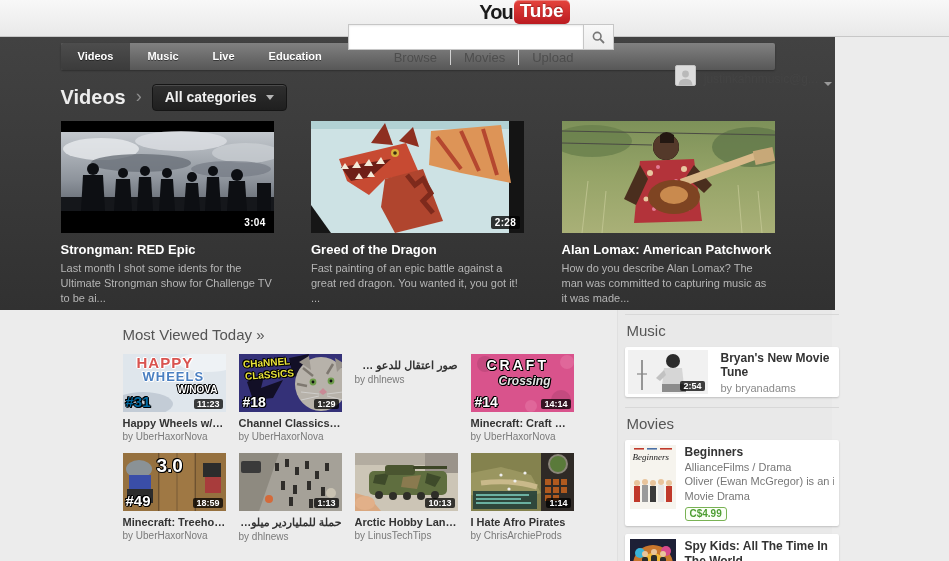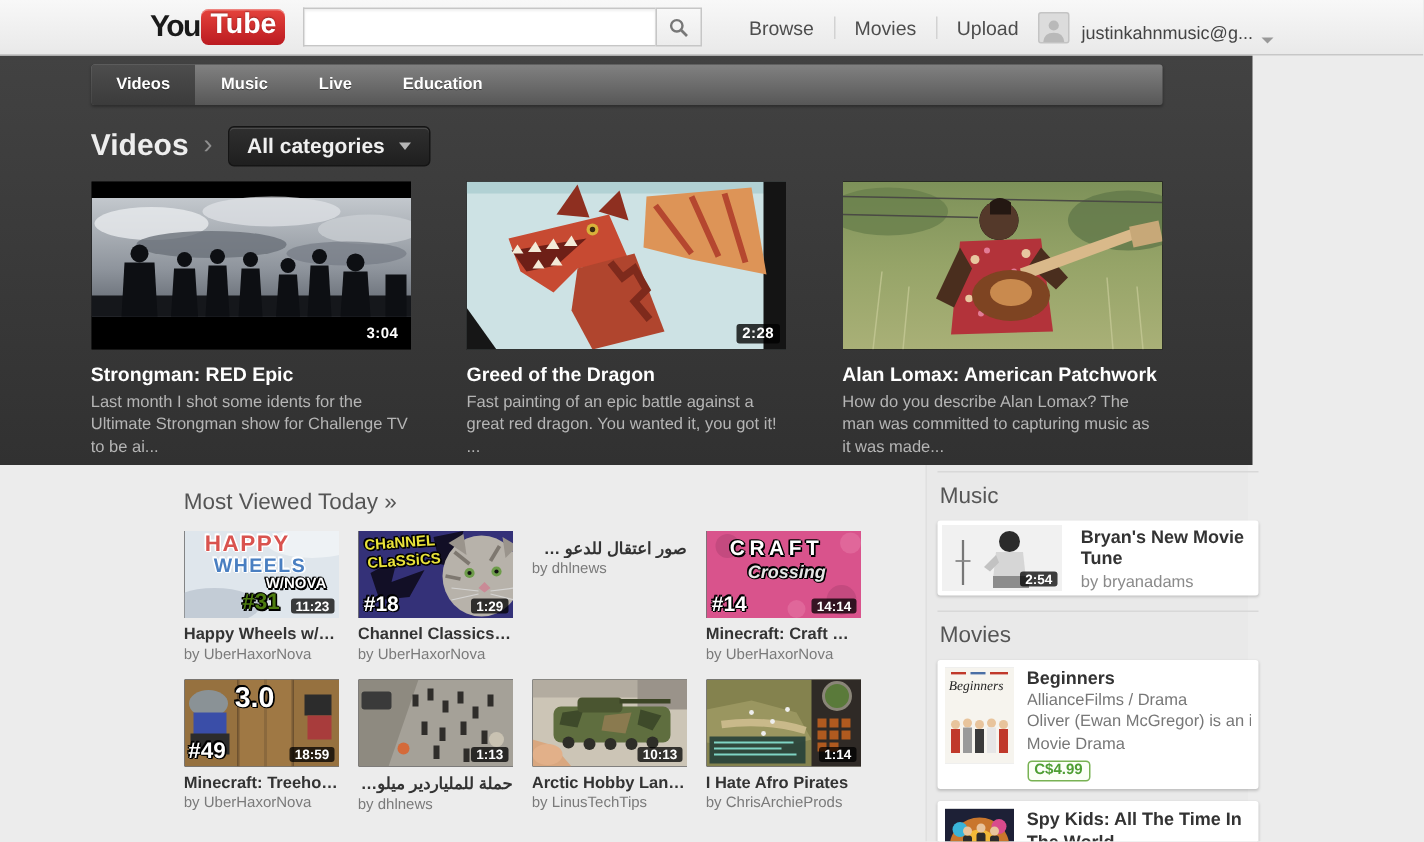--- a/index.html
+++ b/index.html
@@ -3,21 +3,21 @@
 <meta charset="utf-8">
 <style>
   * { margin:0; padding:0; box-sizing:border-box; }
   html,body { background:#ececec; }
   body { font-family:"Liberation Sans", sans-serif; }
   #screen { position:relative; width:949px; height:561px; overflow:hidden; background:#ececec; }
 
   
   .topbar { position:absolute; top:0; left:0; width:949px; height:37px;
     background:linear-gradient(#f8f8f8,#e9e9e9); border-bottom:1px solid #c7c7c7;
-    display:flex; align-items:center; z-index:10; }
+    display:flex; align-items:center; z-index:10;flex-direction:column; }
   .logo { display:flex; align-items:center; margin-left:100px; cursor:pointer; }
   .logo-you { font-size:20px; font-weight:bold; color:#1a1a1a; letter-spacing:-1px; }
   .logo-tube { margin-left:1px; background:linear-gradient(#e5433c,#bb1b21); color:#fff;
     font-size:19px; font-weight:bold; padding:0 6px 2px 6px; border-radius:5px;
     text-shadow:0 -1px 1px rgba(0,0,0,.3); box-shadow:inset 0 1px 0 rgba(255,255,255,.35); }
   .searchwrap { display:flex; margin-left:12px; }
   .search-input { width:235px; height:26px; border:1px solid #c6c6c6; border-right:none;
     padding:0 8px; font-size:13px; background:#fff; box-shadow:inset 0 1px 2px rgba(0,0,0,.08); outline:none; }
   .search-btn { width:31px; height:26px; border:1px solid #c6c6c6;
     background:linear-gradient(#f8f8f8,#ececec); display:flex; align-items:center; justify-content:center; cursor:pointer; }
@@ -308,21 +308,21 @@
           <div class="mv-item">
             <div class="mv-thumb">
               <svg width="100%" height="100%" viewBox="0 0 103 58" preserveAspectRatio="none">
                 <rect width="103" height="58" fill="#dfe6ec"></rect>
                 <ellipse cx="20" cy="50" rx="30" ry="12" fill="#c3ccd6"></ellipse>
                 <ellipse cx="85" cy="8" rx="30" ry="10" fill="#eef2f5"></ellipse>
               </svg>
               <span class="ov ol-w" style="top:1px;left:14px;font-size:15px;font-weight:bold;color:#d9534f;letter-spacing:1px;">HAPPY</span>
               <span class="ov ol-w" style="top:16px;left:20px;font-size:13px;font-weight:bold;color:#4a7fc1;letter-spacing:1px;">WHEELS</span>
               <span class="ov ol-b" style="top:31px;right:8px;font-size:10px;font-weight:bold;color:#fff;">W/NOVA</span>
-              <span class="ov ol-b" style="bottom:3px;left:3px;font-size:15px;font-weight:bold;color:#4d7c0f;margin-left:36px;">#31</span>
+              <span class="ov ol-b" style="bottom:3px;left:3px;font-size:15px;font-weight:bold;color:#0369a1;">#31</span>
               <span class="mv-duration">11:23</span>
             </div>
             <div class="mv-title">Happy Wheels w/No...</div>
             <div class="mv-author">by UberHaxorNova</div>
           </div>
 
           <div class="mv-item">
             <div class="mv-thumb">
               <svg width="100%" height="100%" viewBox="0 0 103 58" preserveAspectRatio="none">
                 <rect width="103" height="58" fill="#343178"></rect>

